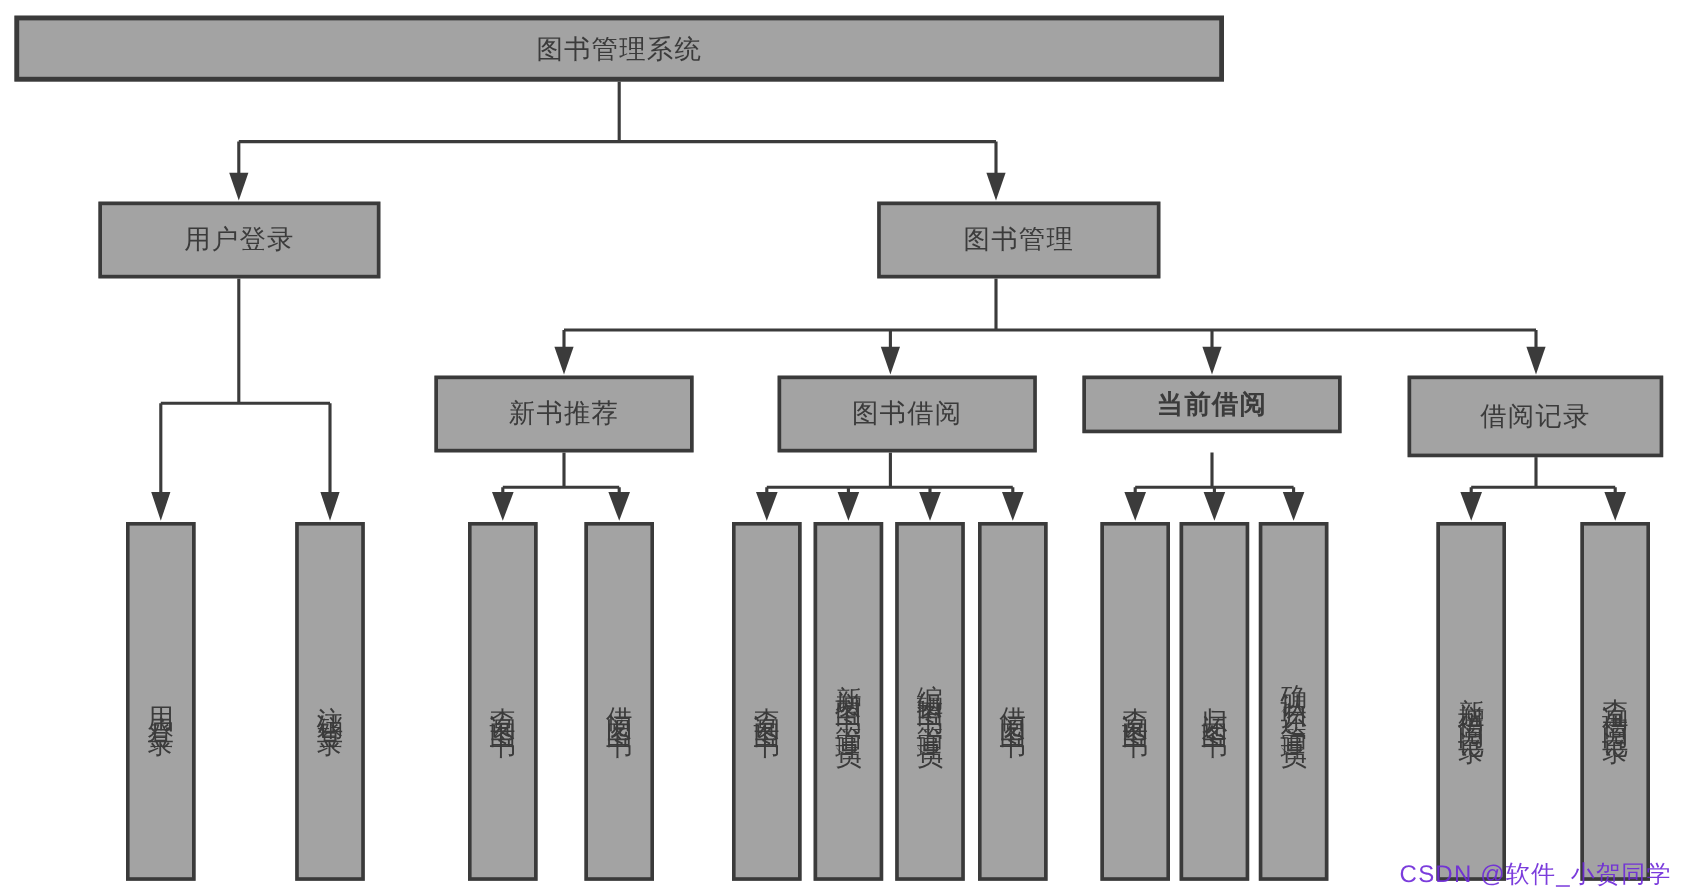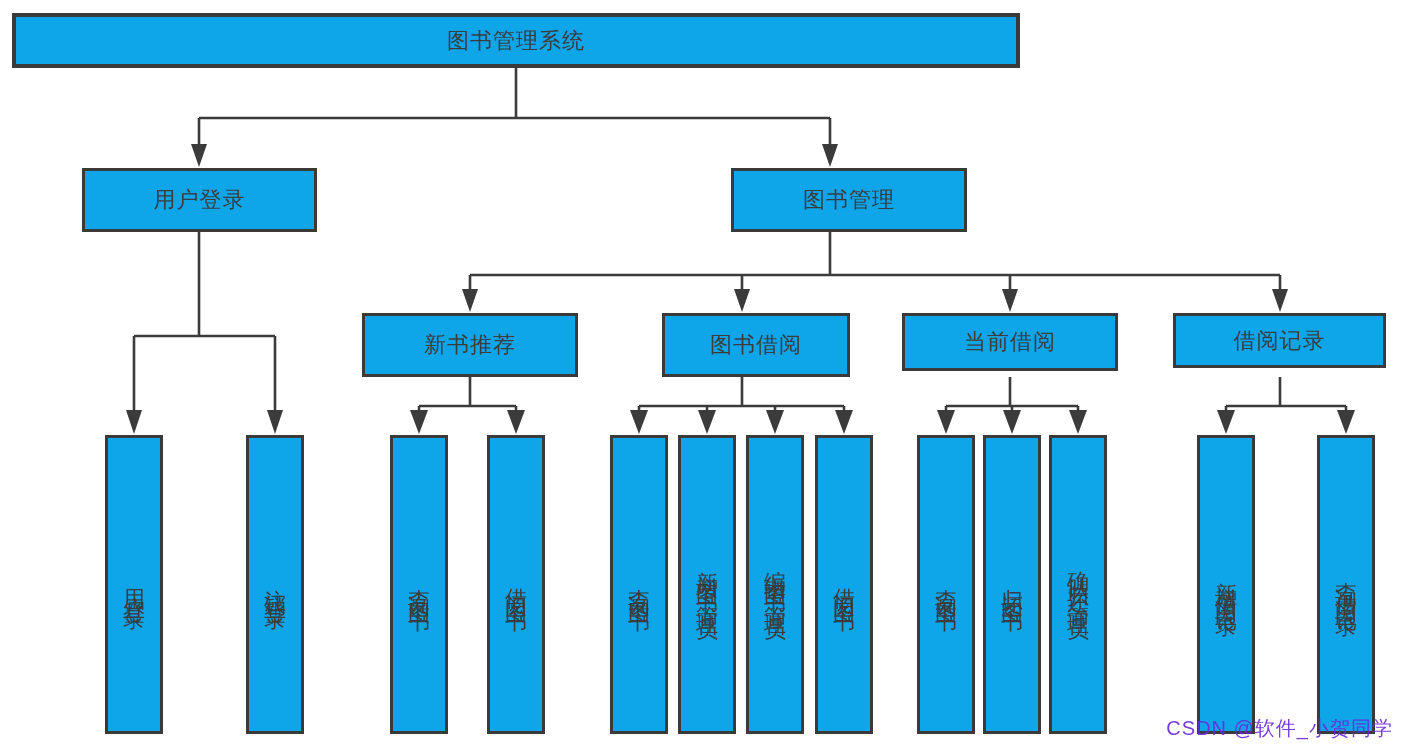--- a/index.html
+++ b/index.html
@@ -1,21 +1,21 @@
 <!DOCTYPE html>
 <html><head>
 <meta charset="utf-8">
 <style>
   html, body { margin:0; padding:0; background:#ffffff; }
   .canvas {
     position:relative; width:1405px; height:747px; background:#ffffff;
     font-family:"Liberation Sans","DejaVu Sans",sans-serif; overflow:hidden;
   }
   .node {
-    position:absolute; box-sizing:border-box; background:#0ea5e9;
+    position:absolute; box-sizing:border-box; background:#a3a3a3;
     border:3px solid #3a3a3a; color:#3b3b3b;
     display:flex; align-items:center; justify-content:center;
     z-index:2;
   }
   .node-root { border-width:4px; }
   .node-h { font-size:22px; letter-spacing:1px; }
   .node-v .vtext {
     writing-mode:vertical-rl; text-orientation:mixed;
     font-size:22px; letter-spacing:7px; line-height:1;
   }
@@ -68,23 +68,23 @@
     <polygon points="1217,410 1235,410 1226,434"></polygon>
     <polygon points="1337,410 1355,410 1346,434"></polygon>
   </svg>
 
   <div class="node node-h node-root" style="left:12px; top:13px; width:1008px; height:55px;">图书管理系统</div>
 
   <div class="node node-h" style="left:82px; top:168px; width:235px; height:64px;">用户登录</div>
   <div class="node node-h" style="left:731px; top:168px; width:236px; height:64px;">图书管理</div>
 
   <div class="node node-h" style="left:362px; top:313px; width:216px; height:64px;">新书推荐</div>
-  <div class="node node-h" style="left:662px; top:313px; width:188px; height:64px;">图书借阅</div>
-  <div class="node node-h" style="left:902px; top:313px; width:216px; height:58px;">当前借阅</div>
-  <div class="node node-h" style="left:1173px; top:313px; width:213px; height:55px;">借阅记录</div>
+  <div class="node node-h" style="left:648px; top:313px; width:216px; height:64px;">图书借阅</div>
+  <div class="node node-h" style="left:902px; top:313px; width:216px; height:48px;font-weight:bold;">当前借阅</div>
+  <div class="node node-h" style="left:1173px; top:313px; width:213px; height:68px;">借阅记录</div>
 
   <div class="node node-v" style="left:105px; top:435px; width:58px; height:299px;">
     <span class="vtext">用户登录</span>
   </div>
   <div class="node node-v" style="left:246px; top:435px; width:58px; height:299px;">
     <span class="vtext">注销登录</span>
   </div>
 
   <div class="node node-v" style="left:390px; top:435px; width:58px; height:299px;">
     <span class="vtext">查询图书</span>

